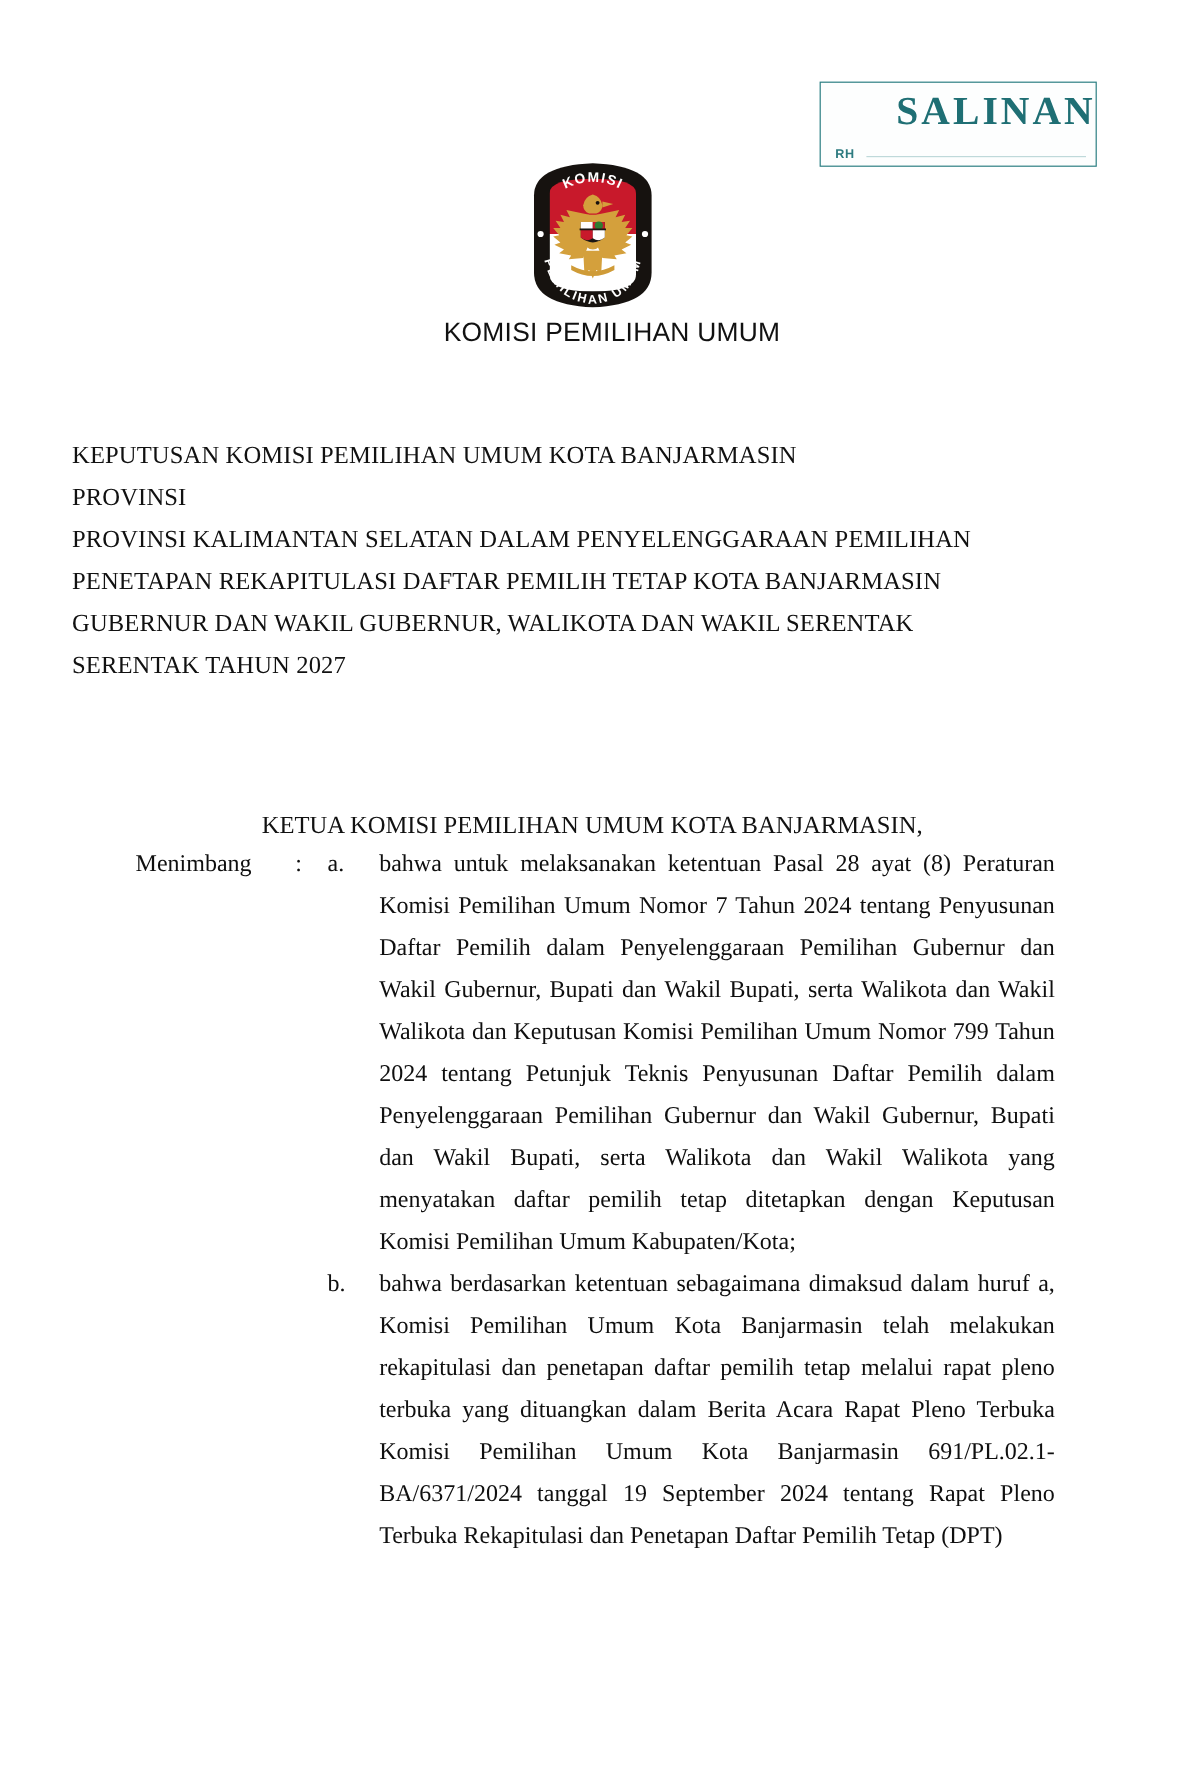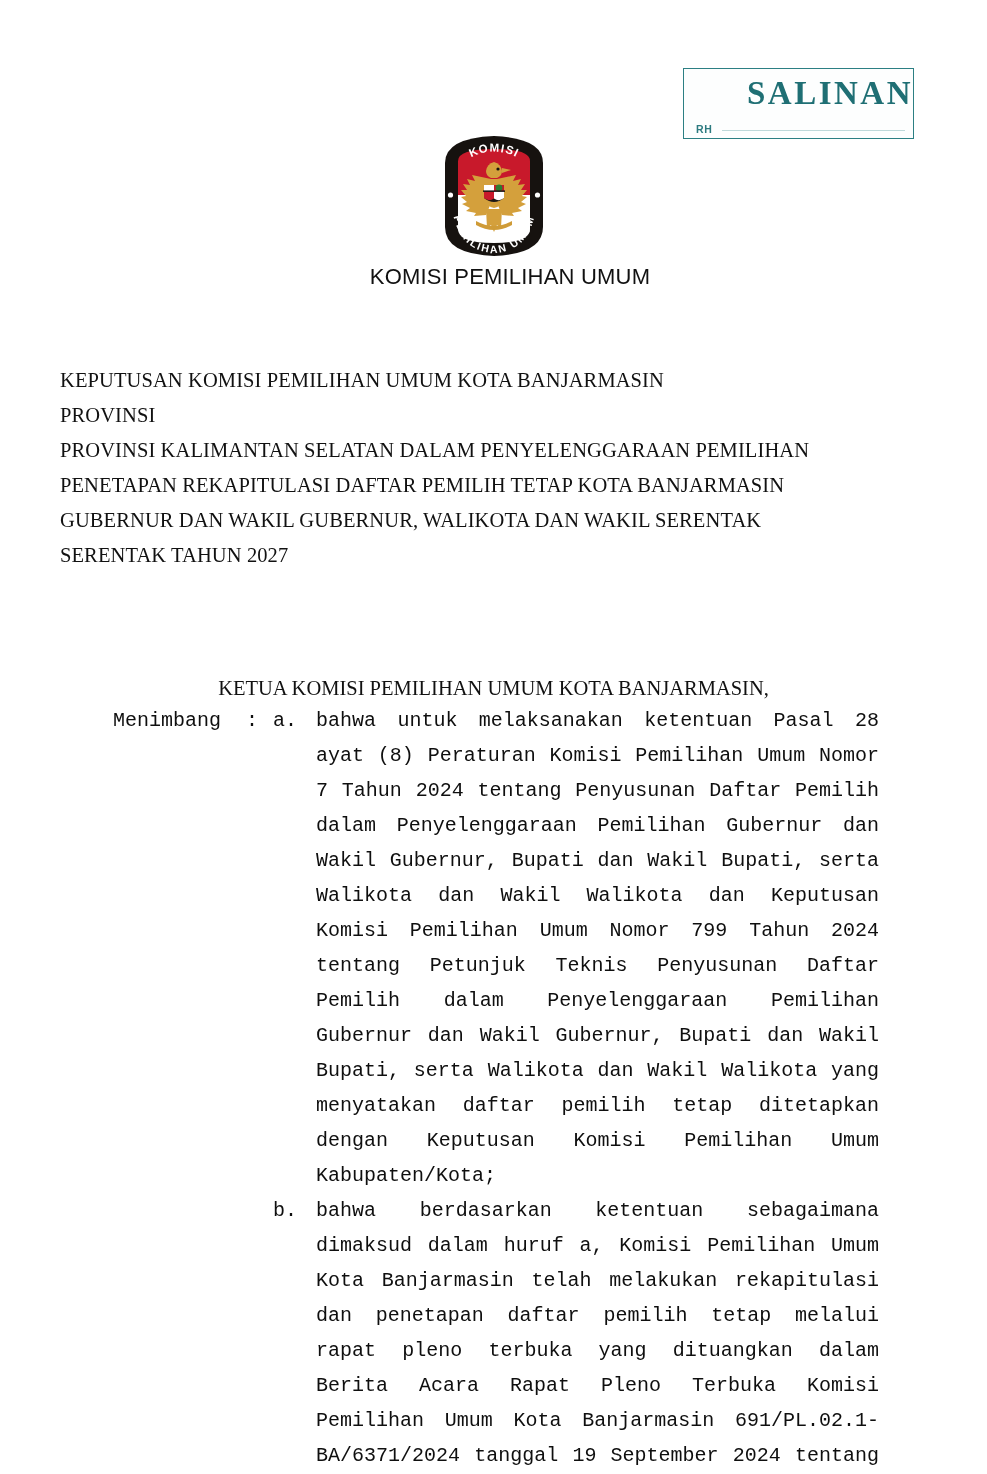--- a/index.html
+++ b/index.html
@@ -124,21 +124,21 @@
   
   .considering {
     position: absolute;
     left: 113px;
     top: 703px;
     width: 766px;
   }
   .cons-row {
     display: flex;
     align-items: flex-start;
-    font-family: Liberation Mono, monospace;
+    font-family: Liberation Serif, serif;
     font-size: 20px;
     line-height: 35px;
     color: #0f0f0f;
   }
   .cons-label {
     width: 133px;
     flex: 0 0 133px;
     white-space: nowrap;
   }
   .cons-colon {

